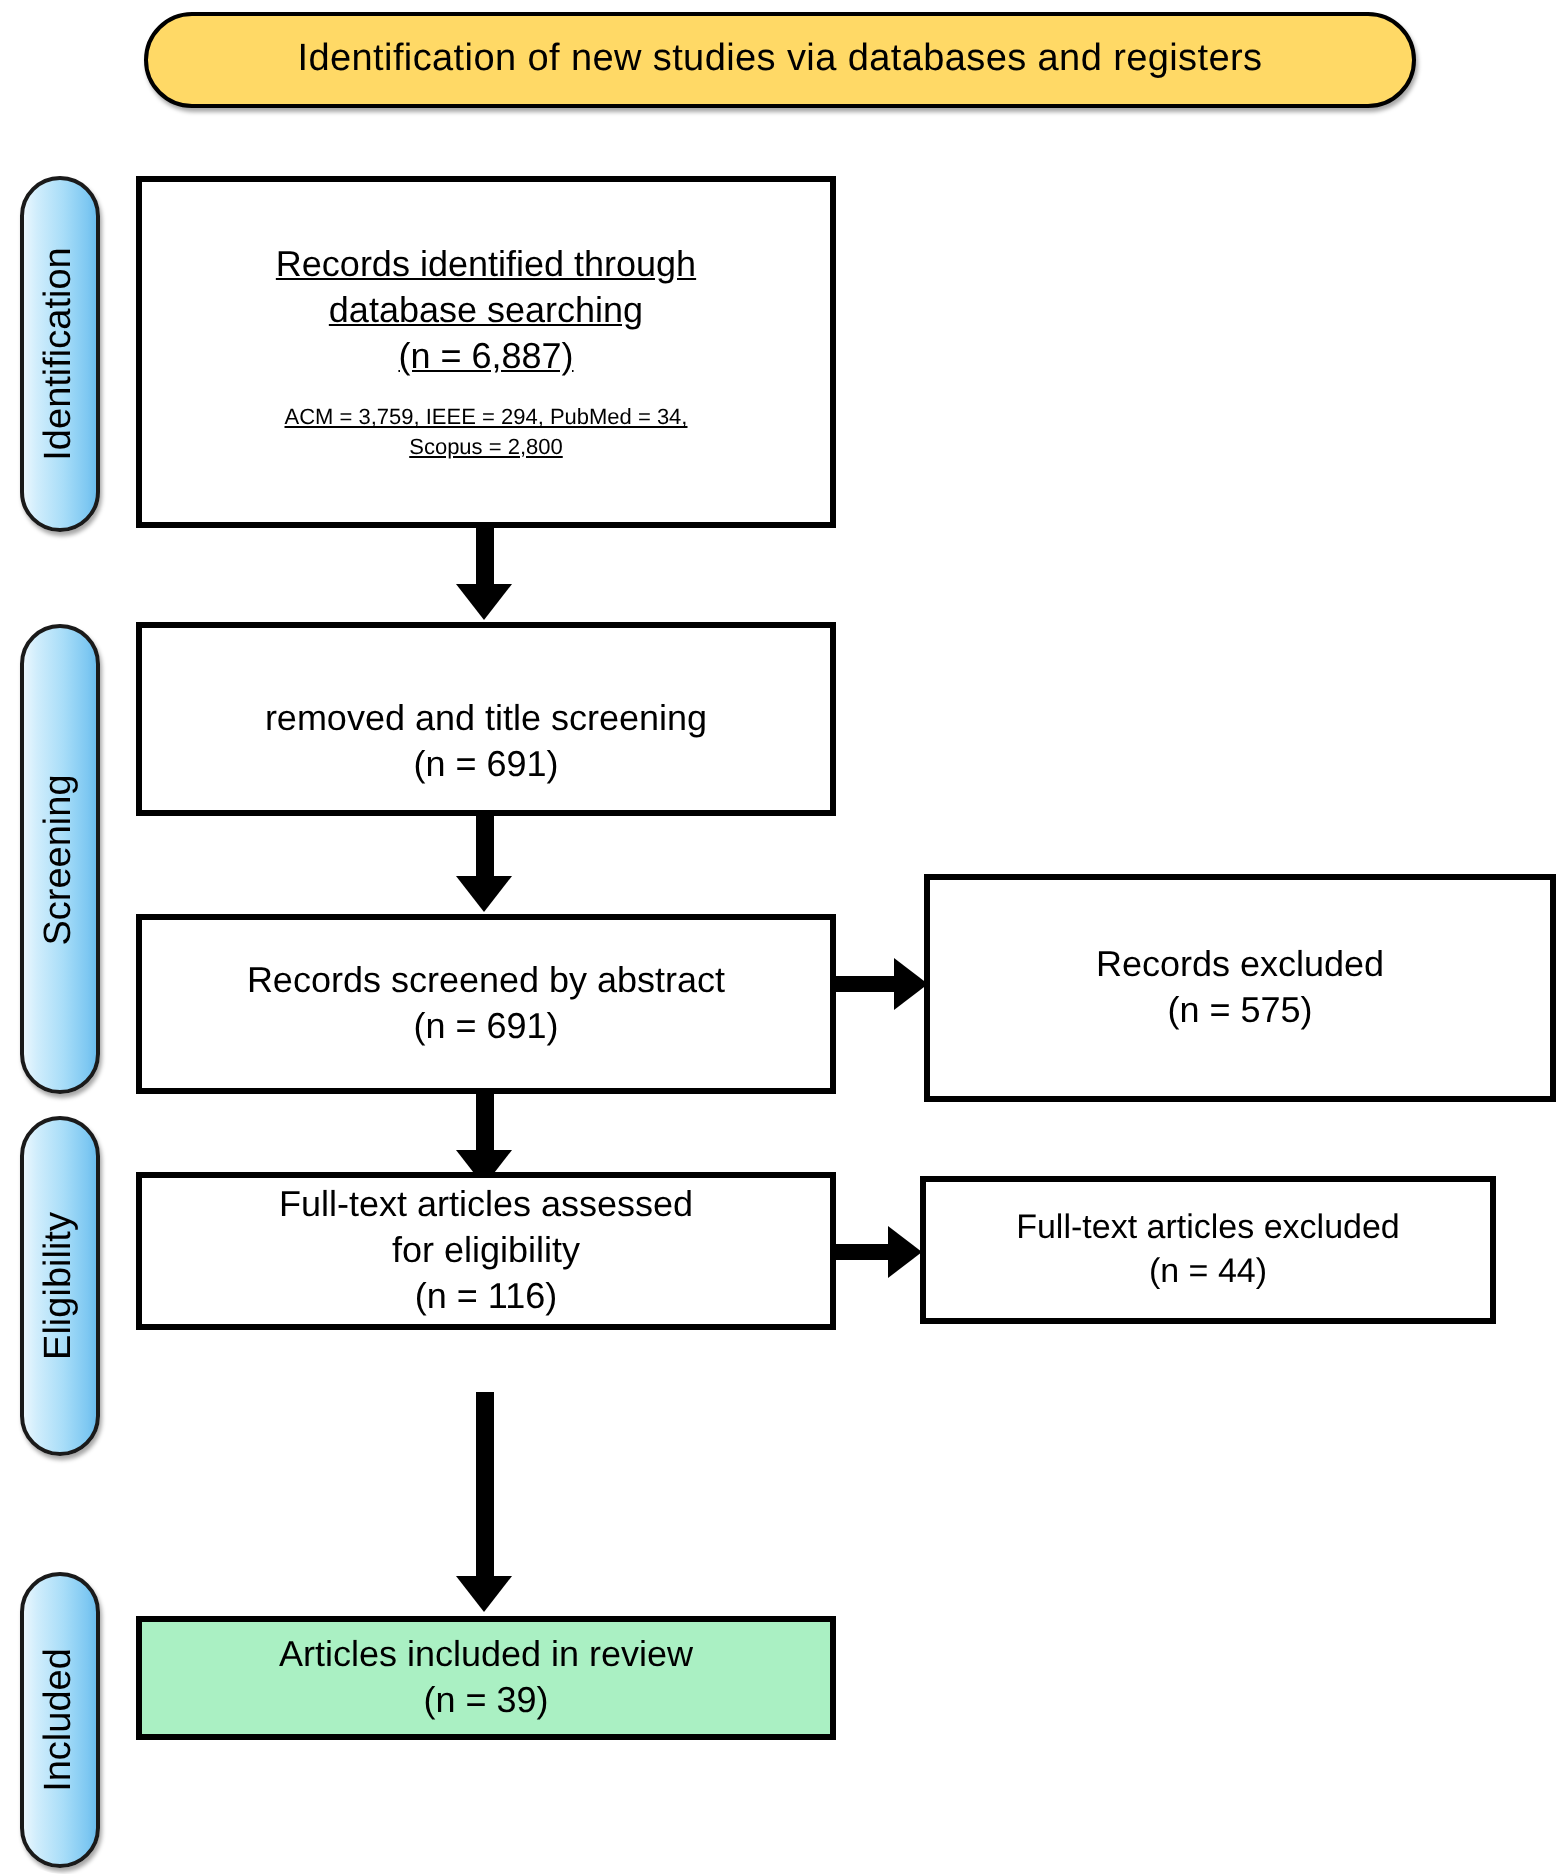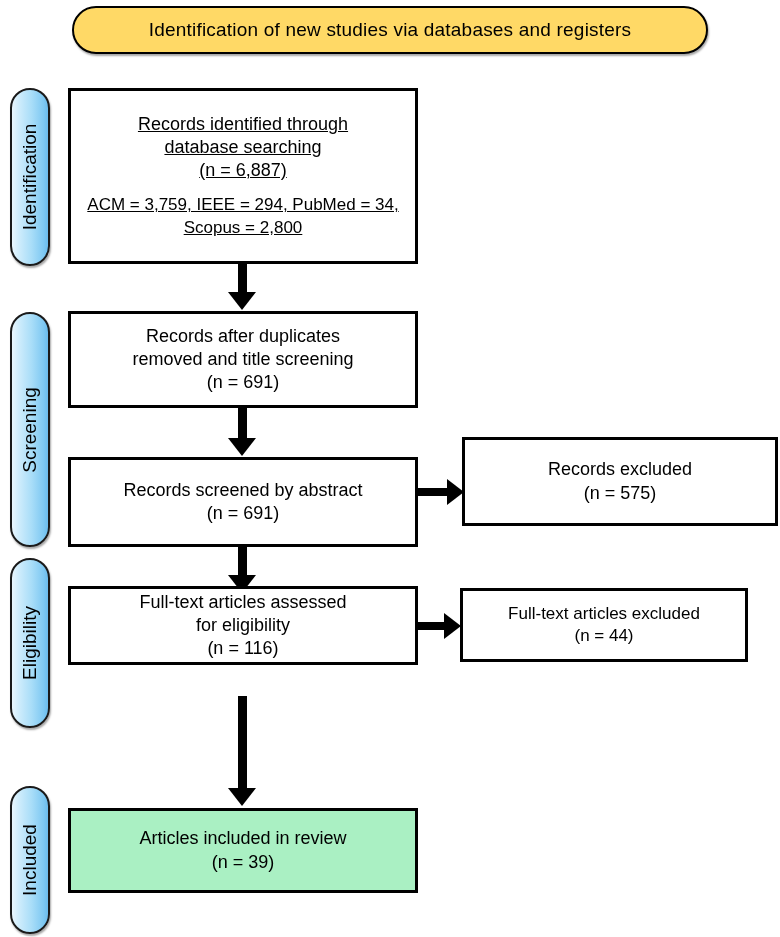--- a/index.html
+++ b/index.html
@@ -75,21 +75,21 @@
     justify-content: center;
     text-align: center;
   }
   .box.green { background: #aaf0c3; }
   .box-main {
     font-size: 18px;
     line-height: 1.28;
     padding: 0 8px;
   }
   .box-sub {
-    font-size: 17px;
+    font-size: 11px;
     line-height: 1.3;
     padding: 0 8px;
     margin-top: 12px;
   }
   .box-sub.tight { margin-top: 10px; }
   .small-title { font-size: 17px; }
 
   
   .arrow-v {
     position: absolute;
@@ -150,40 +150,40 @@
       <span>ACM = 3,759, IEEE = 294, PubMed  = 34,</span><br>
       <span>Scopus = 2,800</span>
     </div>
   </div>
 
   <div class="arrow-v" style="left:238px; top:264px; height:32px;"></div>
   <div class="arrow-v-head" style="left:228px; top:292px;"></div>
 
   <div class="box" style="left:68px; top:311px; width:350px; height:97px;">
     <div class="box-main">
-      <span>Records after duplicates</span><br>
+      <br>
       <span>removed and title screening</span><br>
       <span>(n = 691)</span>
     </div>
   </div>
 
   <div class="arrow-v" style="left:238px; top:408px; height:34px;"></div>
   <div class="arrow-v-head" style="left:228px; top:438px;"></div>
 
   <div class="box" style="left:68px; top:457px; width:350px; height:90px;">
     <div class="box-main">
       <span>Records screened by abstract</span><br>
       <span>(n = 691)</span>
     </div>
   </div>
 
   <div class="arrow-h" style="left:418px; top:488px; width:35px;"></div>
   <div class="arrow-h-head" style="left:447px; top:479px;"></div>
 
-  <div class="box" style="left:462px; top:437px; width:316px; height:89px;gap:20px;">
+  <div class="box" style="left:462px; top:437px; width:316px; height:114px;gap:20px;">
     <div class="box-main">
       <span>Records excluded</span><br>
       <span>(n = 575)</span>
     </div>
   </div>
 
   <div class="arrow-v" style="left:238px; top:547px; height:32px;"></div>
   <div class="arrow-v-head" style="left:228px; top:575px;"></div>
 
   <div class="box" style="left:68px; top:586px; width:350px; height:79px;">
@@ -200,20 +200,20 @@
   <div class="box" style="left:460px; top:588px; width:288px; height:74px;">
     <div class="box-main small-title">
       <span>Full-text articles excluded</span><br>
       <span>(n = 44)</span>
     </div>
   </div>
 
   <div class="arrow-v" style="left:238px; top:696px; height:95px;"></div>
   <div class="arrow-v-head" style="left:228px; top:788px;"></div>
 
-  <div class="box green" style="left:68px; top:808px; width:350px; height:85px;">
+  <div class="box green" style="left:68px; top:808px; width:350px; height:62px;">
     <div class="box-main">
       <span>Articles included in review</span><br>
       <span>(n = 39)</span>
     </div>
   </div>
 
 </div>
 
 </body></html>

